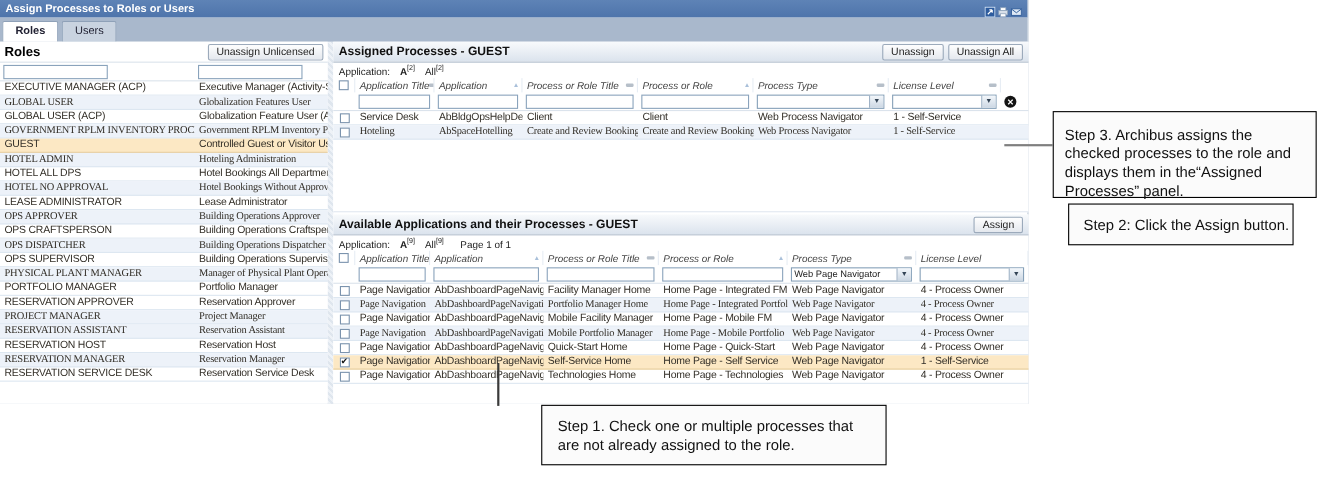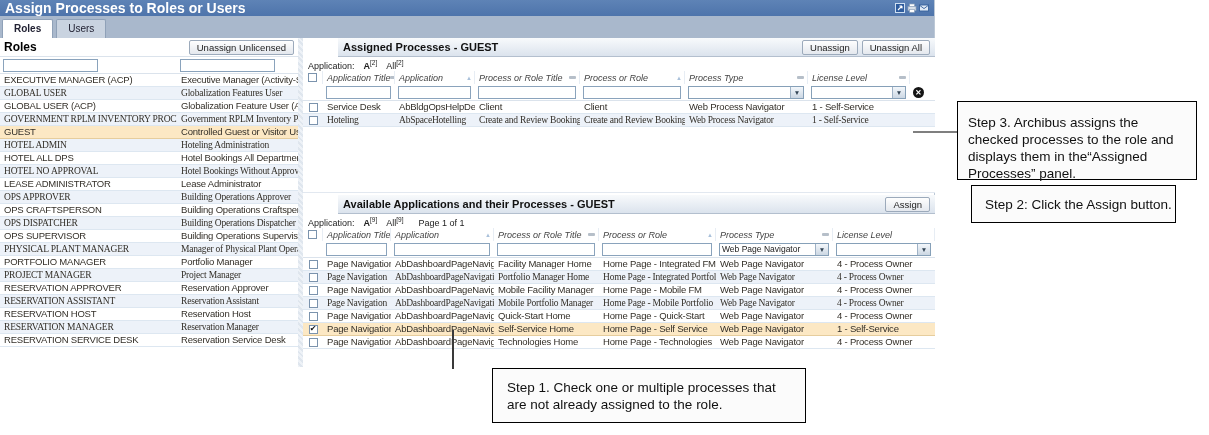--- a/index.html
+++ b/index.html
@@ -4,40 +4,40 @@
 <style>
   * { margin:0; padding:0; box-sizing:border-box; }
   body { background:#fff; font-family:"Liberation Sans", sans-serif; }
   .canvas { position:relative; width:1209px; height:435px; background:#fff; overflow:hidden; }
 
   
   .app { position:absolute; left:0; top:0; width:935px; height:367px; background:#fff;
          border-right:1px solid #bcc8d6; border-bottom:1px solid #d6dde6; }
 
   .titlebar { height:16px; background:linear-gradient(#5e83b6,#46699e); color:#fff;
-              font-size:14px; font-weight:bold; line-height:15px; padding:0 5px;
-              display:flex; align-items:center; }
+              font-size:10px; font-weight:bold; line-height:15px; padding:0 5px;
+              display:flex; align-items:flex-end; }
   .titlebar-icons { margin-left:auto; display:flex; gap:2px; align-items:center; }
   .tb-icon { width:10px; height:10px; display:block; cursor:pointer; }
 
   .tabstrip { height:22px; background:#a9b8cc; display:flex; align-items:flex-end; padding-left:2px; }
   .tab { height:19px; line-height:18px; padding:0 11px; font-size:10px; color:#223;
          background:#c9d3e0; border:1px solid #8fa1b8; border-bottom:none;
          border-radius:2px 2px 0 0; margin-right:3px; cursor:pointer; }
   .tab.active { background:#fff; font-weight:bold; }
 
   
   .roles-panel { position:absolute; left:0; top:38px; width:298px; height:329px; background:#fff; }
   .splitter    { position:absolute; left:298px; top:38px; width:5px; height:329px;
                  background:repeating-linear-gradient(45deg,#eef2f7 0 2px,#dfe6ee 2px 4px); }
   .assigned-panel  { position:absolute; left:303px; top:38px;  width:632px; height:155px; background:#fff; border-bottom:1px solid #e2e8f0; }
   .available-panel { position:absolute; left:303px; top:195px; width:632px; height:172px; background:#fff; }
 
   .p-title { height:19px; background:linear-gradient(#f8fafc,#dbe3ed); border-bottom:1px solid #b3bfce;
-             display:flex; align-items:center; font-size:11px; font-weight:bold; color:#111; padding:0 5px;margin-left:35px; }
+             display:flex; align-items:center; font-size:11px; font-weight:bold; color:#111; padding:0 5px; }
   .roles-hd { height:19px; background:#fff; border-bottom:1px solid #dbe3ec; display:flex;
               align-items:center; font-size:12px; font-weight:bold; padding:0 4px; }
 
   .btn { font-size:9.5px; color:#222; background:linear-gradient(#fefefe,#e4e8ee);
          border:1px solid #9caabb; border-radius:2px; padding:1px 7px; height:15px;
          line-height:12px; cursor:pointer; white-space:nowrap; }
   .btn-group { margin-left:auto; display:flex; gap:4px; align-items:center; }
 
   .links { height:14px; font-size:9px; color:#222; padding:2px 5px 0 5px; display:flex; gap:9px; align-items:baseline; }
   .links b { font-weight:bold; }
@@ -191,27 +191,27 @@
     <div class="cell">Building Operations Supervisor</div>
   </div>
           <div class="p-row r-grid alt">
     <div class="cell">PHYSICAL PLANT MANAGER</div>
     <div class="cell">Manager of Physical Plant Operati</div>
   </div>
           <div class="p-row r-grid">
     <div class="cell">PORTFOLIO MANAGER</div>
     <div class="cell">Portfolio Manager</div>
   </div>
+          <div class="p-row r-grid">
+    <div class="cell">RESERVATION APPROVER</div>
+    <div class="cell">Reservation Approver</div>
+  </div>
           <div class="p-row r-grid alt">
     <div class="cell">PROJECT MANAGER</div>
     <div class="cell">Project Manager</div>
-  </div>
-          <div class="p-row r-grid">
-    <div class="cell">RESERVATION APPROVER</div>
-    <div class="cell">Reservation Approver</div>
   </div>
           <div class="p-row r-grid alt">
     <div class="cell">RESERVATION ASSISTANT</div>
     <div class="cell">Reservation Assistant</div>
   </div>
           <div class="p-row r-grid">
     <div class="cell">RESERVATION HOST</div>
     <div class="cell">Reservation Host</div>
   </div>
           <div class="p-row r-grid alt">

